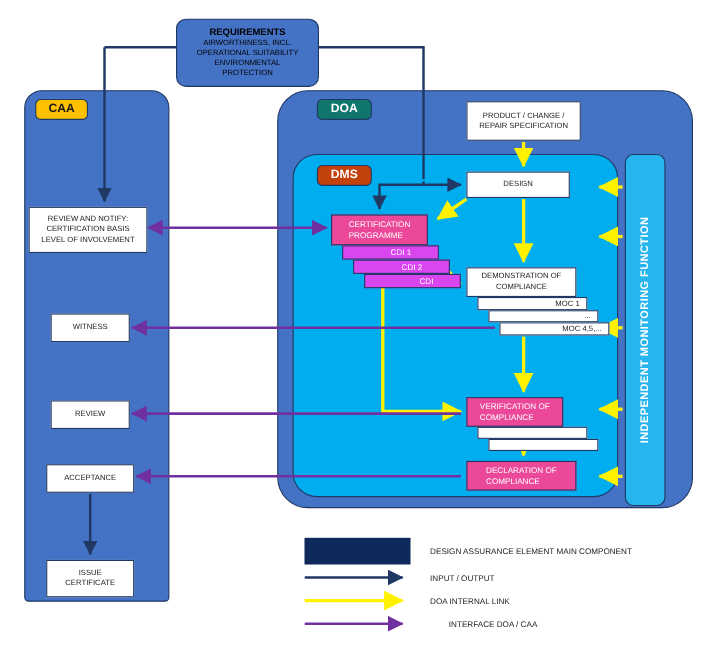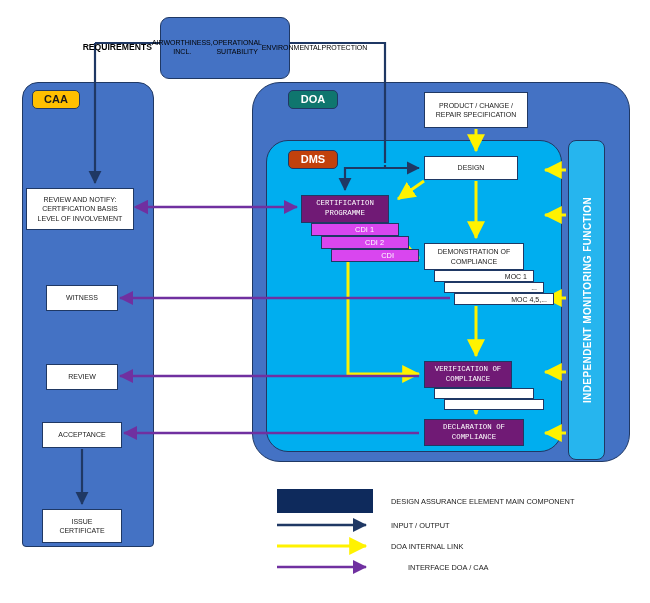--- a/index.html
+++ b/index.html
@@ -25,31 +25,31 @@
   .badge{border:1.4px solid #1F3864;border-radius:5px;text-align:center;
          font-weight:bold;font-size:11px;line-height:1;display:flex;
          align-items:center;justify-content:center;}
   .badge-caa{left:32px;top:90px;width:48px;height:19px;background:#FFC000;color:#1a1a1a;}
   .badge-doa{left:288px;top:90px;width:50px;height:19px;background:#0f766e;color:#ffffff;}
   .badge-dms{left:288px;top:150px;width:50px;height:19px;background:#c2410c;color:#ffffff;}
 
   
   .req{left:160px;top:17px;width:130px;height:62px;background:#4472C4;
        border:1.5px solid #1F3864;border-radius:9px;
-       display:flex;flex-direction:row;align-items:center;justify-content:center;
+       display:flex;flex-direction:column;align-items:center;justify-content:center;
        text-align:center;color:#000;font-size:7px;line-height:1.28;padding:2px;}
   .req .t{font-weight:bold;font-size:8.6px;margin-bottom:1px;}
 
   
   .wbox{background:#ffffff;border:1.2px solid #1F3864;
         display:flex;align-items:center;justify-content:center;text-align:center;
         font-size:7px;line-height:1.3;color:#1a1a1a;padding:1px 2px;}
-  .nbox{background:#701a75;border:1.2px solid #1F3864;color:#ffffff;
-        display:flex;align-items:center;justify-content:center;text-align:center;
-        font-size:7.4px;line-height:1.35;padding:1px 2px;font-family:Liberation Mono, monospace;}
+  .nbox{background:#ec4899;border:1.2px solid #1F3864;color:#ffffff;
+        display:flex;align-items:center;justify-content:center;text-align:left;
+        font-size:7.4px;line-height:1.35;padding:1px 2px;}
   .nrow{background:#d946ef;border:1.2px solid #1F3864;color:#ffffff;
         display:flex;align-items:center;justify-content:flex-end;
         font-size:7.4px;padding-right:24px;}
   .wrow{background:#ffffff;border:1.2px solid #1F3864;color:#1a1a1a;
         display:flex;align-items:center;justify-content:flex-end;
         font-size:7px;padding-right:6px;}
 
   
   .b-review-notify{left:26px;top:188px;width:108px;height:42px;}
   .b-witness{left:46px;top:285px;width:72px;height:26px;}

